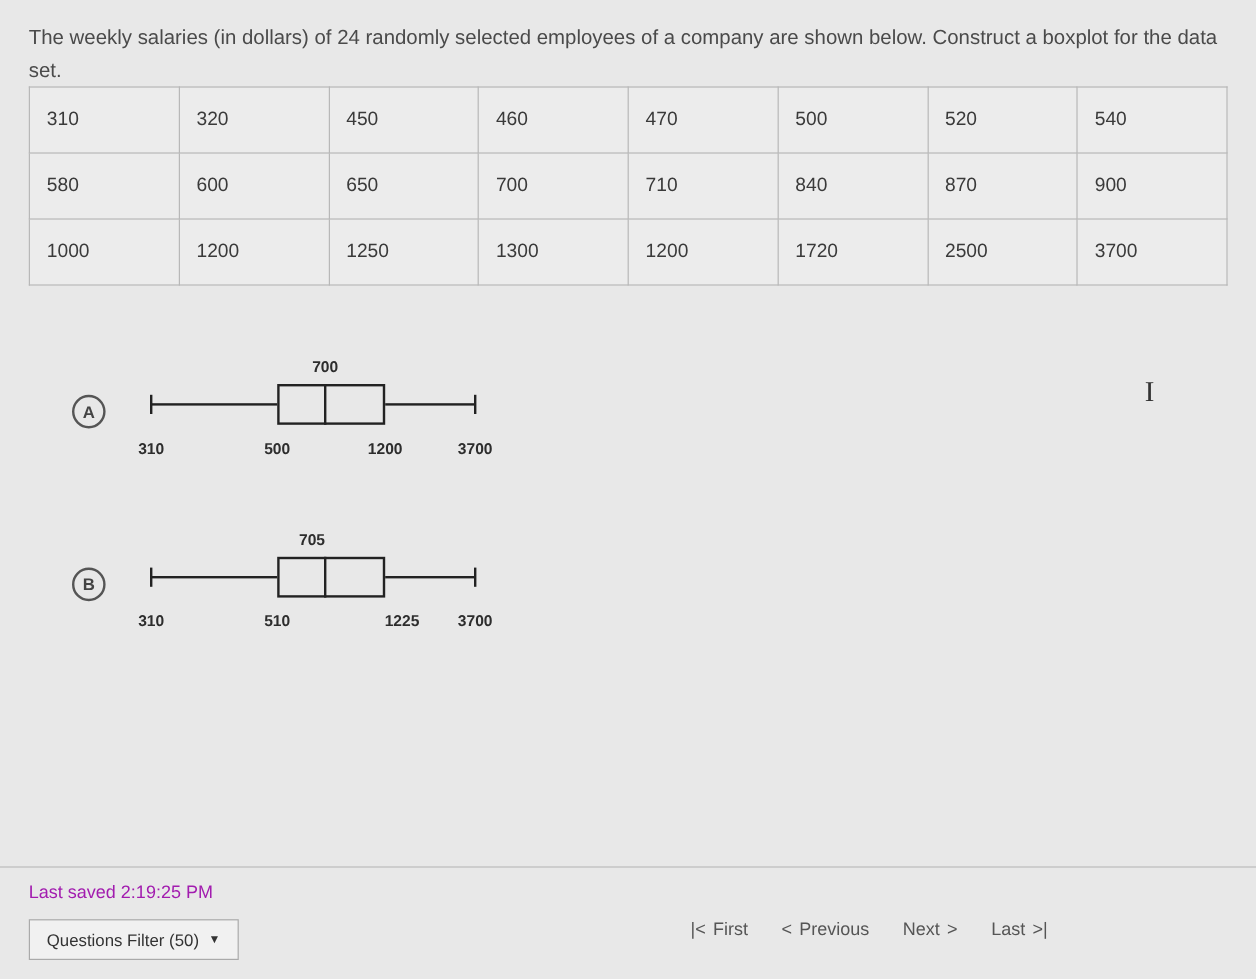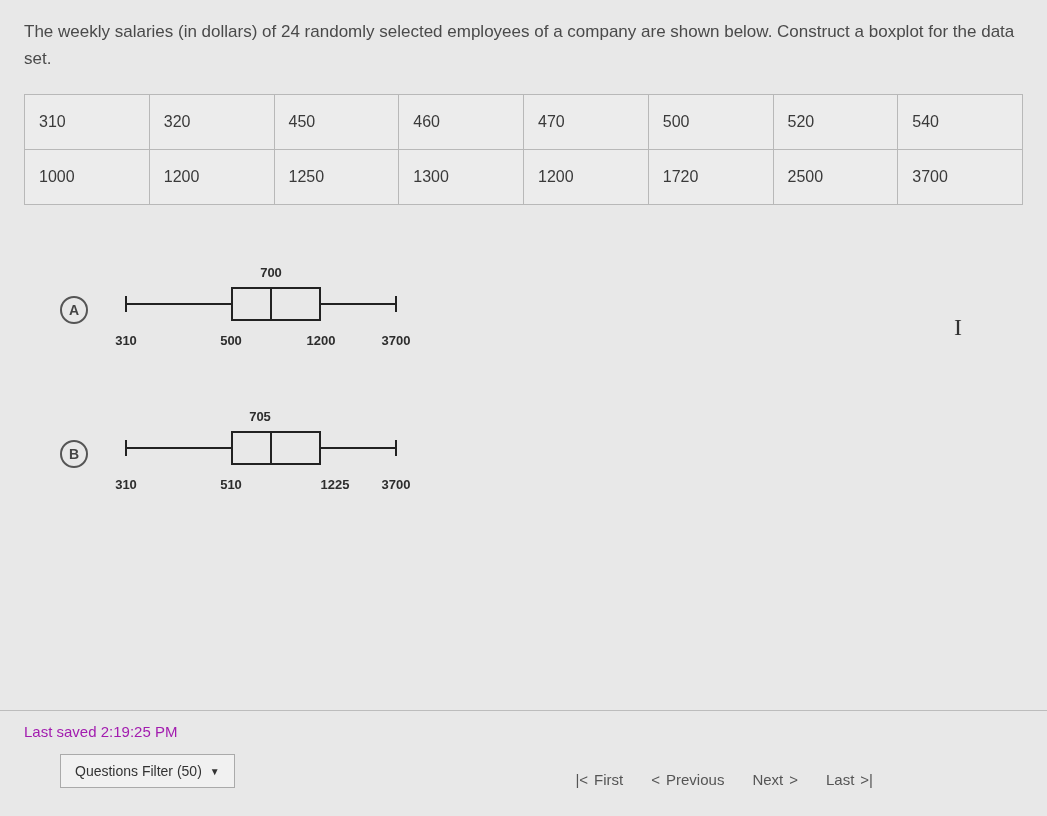--- a/index.html
+++ b/index.html
@@ -12,21 +12,20 @@
     position: relative;
     overflow: hidden;
   }
   .content {
     padding: 18px 24px 0 24px;
   }
   .question-text {
     font-size: 17px;
     line-height: 1.6;
     color: #4a4a4a;
-    margin-bottom: 22px;
   }
   .data-table {
     width: 100%;
     border-collapse: collapse;
     margin-bottom: 60px;
   }
   .data-table td {
     border: 1px solid #b8b8b8;
     padding: 18px 14px;
     font-size: 16px;
@@ -116,24 +115,23 @@
     padding: 0 24px;
     background: #e8e8e8;
   }
   .last-saved {
     font-size: 15px;
     color: #a21caf;
     padding: 12px 0 14px 0;
   }
   .footer-bar {
     display: flex;
-    align-items: flex-end;
+    align-items: flex-start;
     justify-content: space-between;
-    padding-bottom: 28px;
-    margin-left: 36px;
+    padding-bottom: 16px;
   }
   .filter-btn {
     border: 1px solid #aaa;
     background: #f1f1f1;
     padding: 8px 14px;
     font-size: 14px;
     color: #333;
     display: flex;
     align-items: center;
     gap: 8px;
@@ -168,20 +166,30 @@
     <tbody id="table-body">
         <tr>
           <td>310</td>
           <td>320</td>
           <td>450</td>
           <td>460</td>
           <td>470</td>
           <td>500</td>
           <td>520</td>
           <td>540</td>
+        </tr>
+        <tr>
+          <td>580</td>
+          <td>600</td>
+          <td>650</td>
+          <td>700</td>
+          <td>710</td>
+          <td>840</td>
+          <td>870</td>
+          <td>900</td>
         </tr>
         <tr>
           <td>1000</td>
           <td>1200</td>
           <td>1250</td>
           <td>1300</td>
           <td>1200</td>
           <td>1720</td>
           <td>2500</td>
           <td>3700</td>

